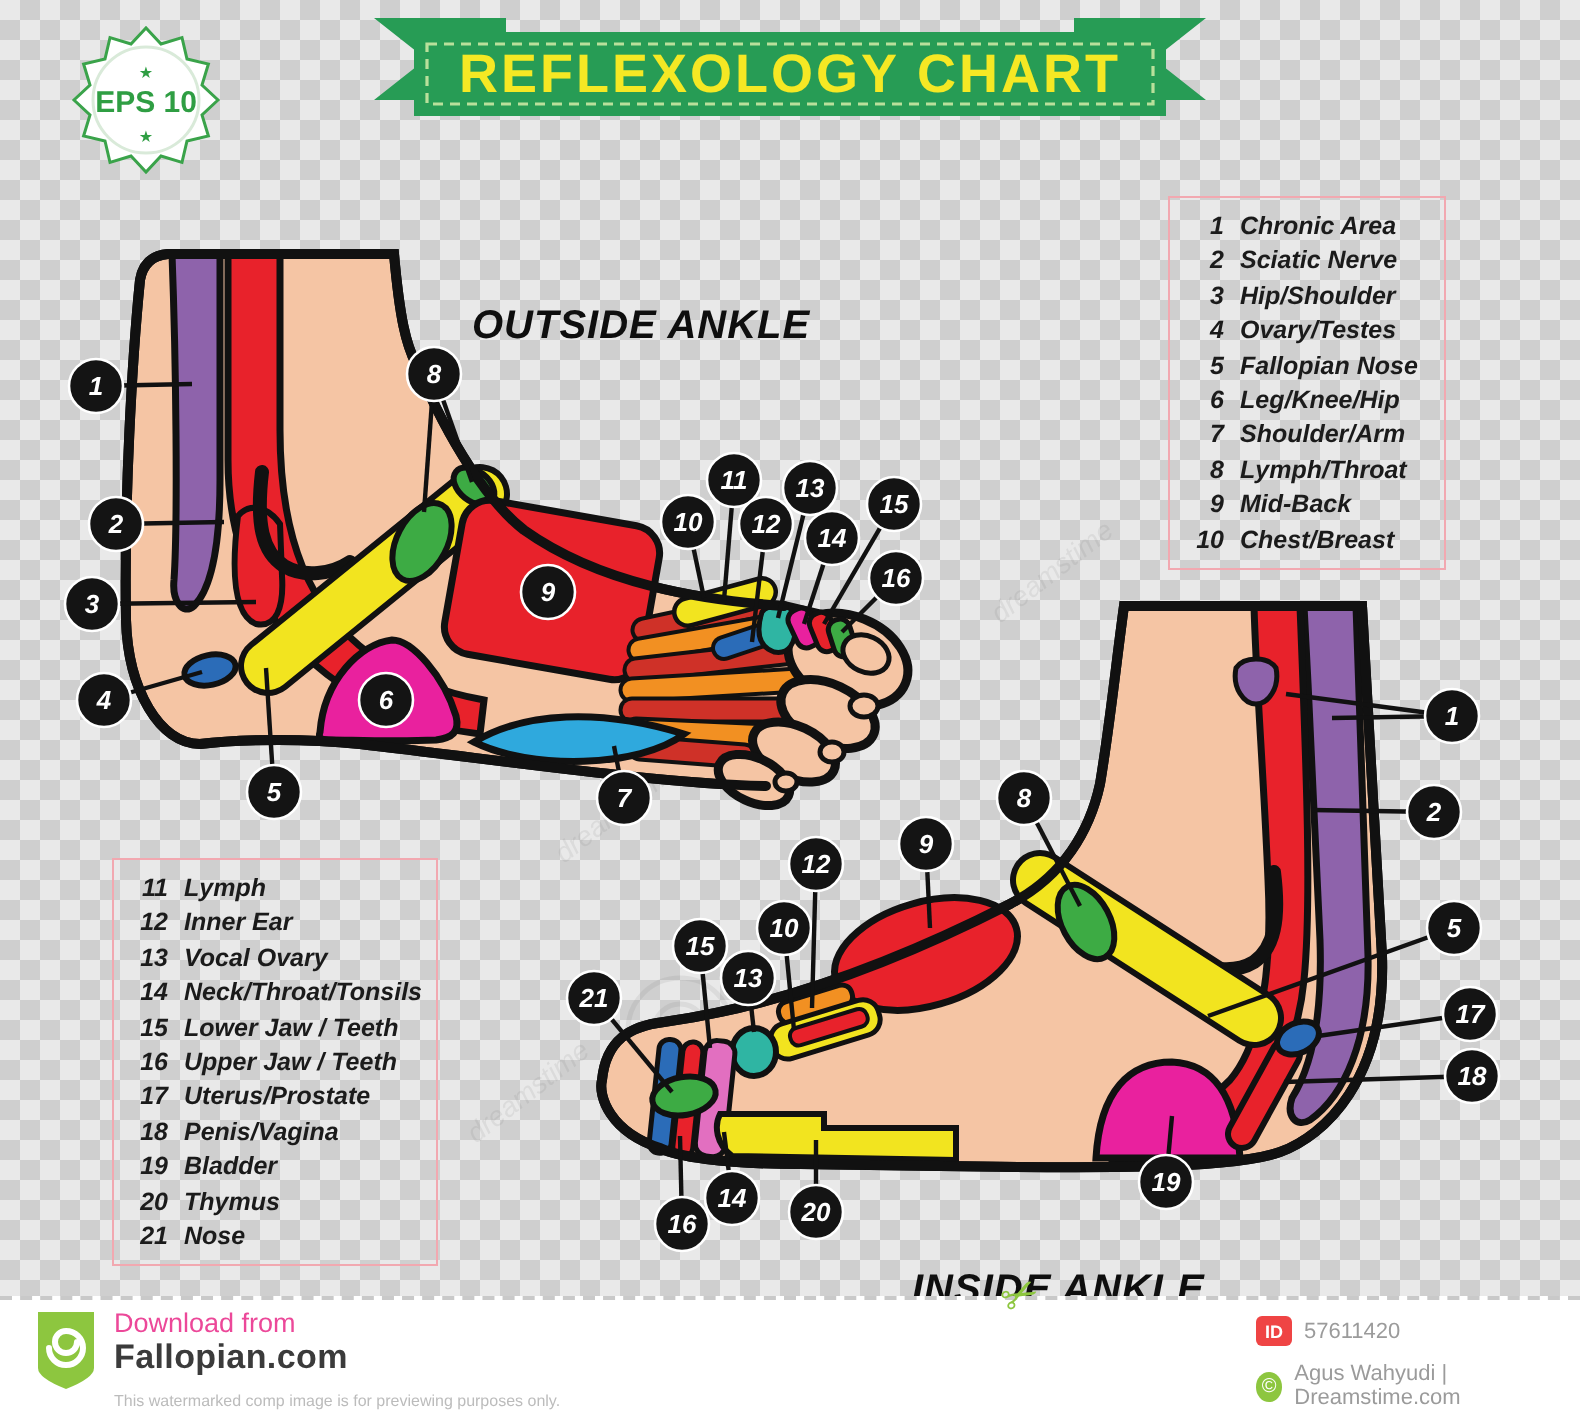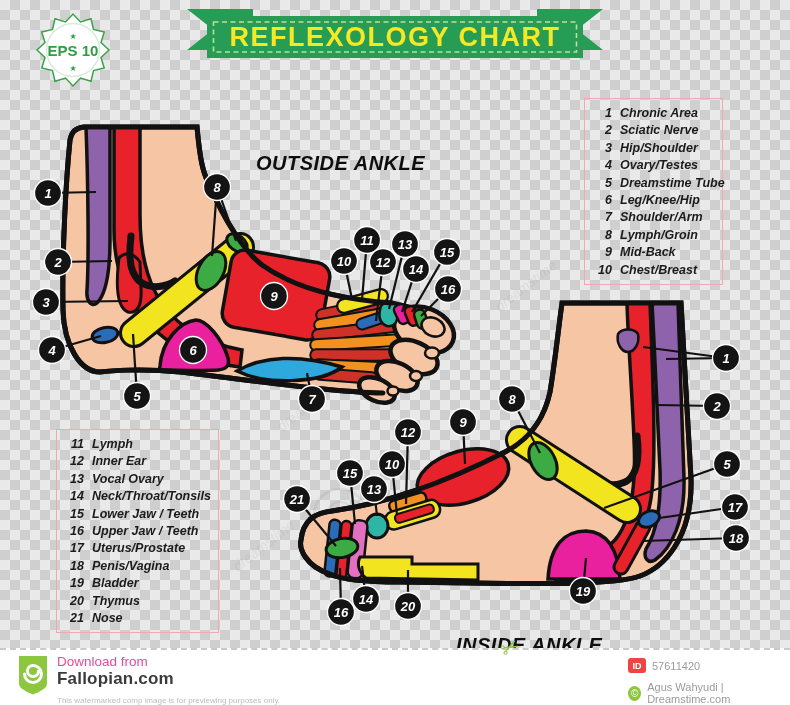--- a/index.html
+++ b/index.html
@@ -26,21 +26,21 @@
   .wm text{fill:#555;font-style:italic;font-size:14px}
   .wm circle,.wm path{fill:none;stroke:#555;stroke-width:2.5}
 
   .legend{position:absolute;border:1.5px solid #f2a8b0;padding:6px 8px;box-sizing:border-box}
   .legend-row{display:flex;gap:8px;font-style:italic;font-weight:bold;font-size:12.5px;color:#1b1b1b;line-height:17.4px;white-space:nowrap}
   .legend-row .num{width:19px;text-align:right;flex:none}
   .legend-right{left:584px;top:98px;width:139px;height:187px}
   .legend-left{left:56px;top:429px;width:163px;height:204px}
 
   .view-label{position:absolute;font-weight:bold;font-style:italic;font-size:20px;color:#0e0e0e;letter-spacing:.5px}
-  .view-outside{left:256px;top:152px}
+  .view-outside{left:236px;top:152px}
   .view-inside{left:456px;top:634px}
 
   .footer{position:absolute;left:0;bottom:0;width:790px;height:57px;background:#fff;border-top:2px dashed #c9c9c9;box-sizing:border-box}
   .scissors{position:absolute;left:501px;top:-15px;color:#8dc63f;font-size:22px;transform:rotate(-28deg)}
   .dt-shield{position:absolute;left:18px;top:5px}
   .dl-text{position:absolute;left:57px;top:4px}
   .dl-from{font-size:13.5px;color:#ec4899}
   .dl-site{font-size:17px;font-weight:bold;color:#3b3b3b;letter-spacing:.2px}
   .dl-note{font-size:8px;color:#bcbcbc;margin-top:7px}
   .id-row{position:absolute;left:628px;top:8px;display:flex;align-items:center;gap:6px}
@@ -368,33 +368,33 @@
     <div class="legend-row">
         <span class="num">3</span>
         <span>Hip/Shoulder</span>
       </div>
     <div class="legend-row">
         <span class="num">4</span>
         <span>Ovary/Testes</span>
       </div>
     <div class="legend-row">
         <span class="num">5</span>
-        <span>Dreamstime Tube</span>
+        <span>Fallopian Nose</span>
       </div>
     <div class="legend-row">
         <span class="num">6</span>
         <span>Leg/Knee/Hip</span>
       </div>
     <div class="legend-row">
         <span class="num">7</span>
         <span>Shoulder/Arm</span>
       </div>
     <div class="legend-row">
         <span class="num">8</span>
-        <span>Lymph/Groin</span>
+        <span>Lymph/Throat</span>
       </div>
     <div class="legend-row">
         <span class="num">9</span>
         <span>Mid-Back</span>
       </div>
     <div class="legend-row">
         <span class="num">10</span>
         <span>Chest/Breast</span>
       </div>
   </div>

